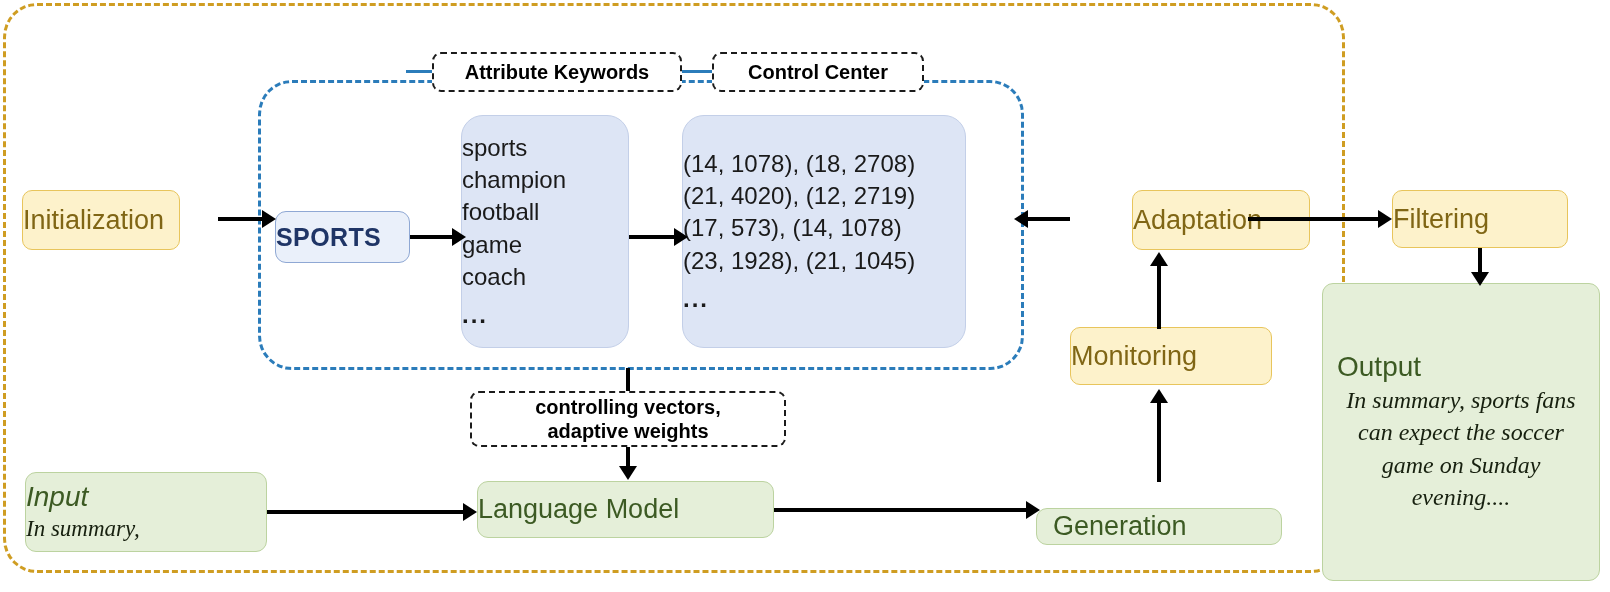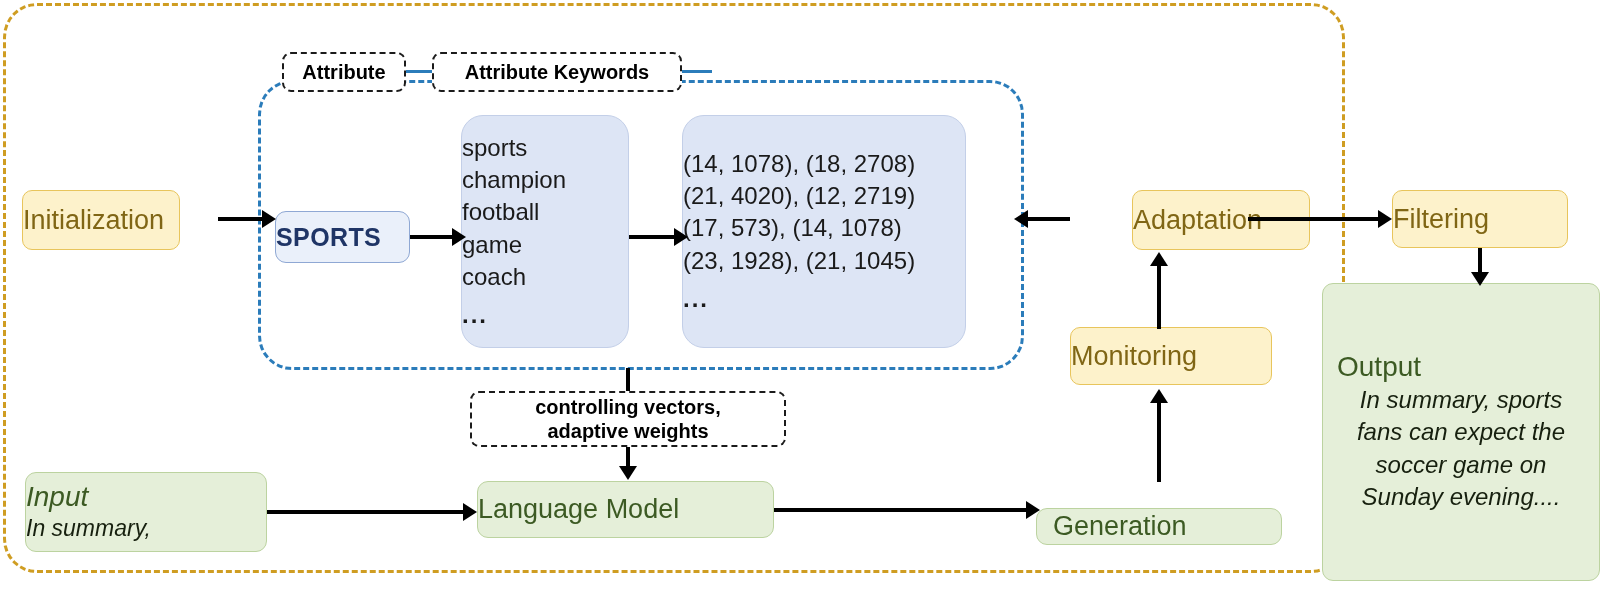--- a/index.html
+++ b/index.html
@@ -85,20 +85,21 @@
     border-radius: 22px;
     line-height: 1.34;
   }
 
   .sub-italic {
     font-style: italic;
     font-size: 23px;
     line-height: 1.28;
     color: #1c1c1c;
     margin-top: 1px;
+    font-family: Liberation Serif, serif;
   }
   .node-green .sub-italic { color: #17200f; }
 
   
   .chip {
     position: absolute;
     box-sizing: border-box;
     display: flex;
     align-items: center;
     justify-content: center;
@@ -161,32 +162,32 @@
 </style>
 </head>
 <body>
 
 <div id="canvas">
 
   <div class="outer-dashed"></div>
 
   <div class="blue-dashed"></div>
 
-  <div class="chip" style="left:282px; top:52px; width:124px; height:40px;">
-    <span>Attribute</span>
-  </div>
 
   <div class="blue-seg" style="left:406px; top:70px; width:26px;"></div>
 
   <div class="chip" style="left:432px; top:52px; width:250px; height:40px;">
     <span>Attribute Keywords</span>
   </div>
 
   <div class="blue-seg" style="left:682px; top:70px; width:30px;"></div>
 
+  <div class="chip" style="left:712px; top:52px; width:212px; height:40px;">
+    <span>Control Center</span>
+  </div>
 
   <div class="node node-yellow" style="left:22px; top:190px; width:158px; height:60px;">
     <span>Initialization</span>
   </div>
 
   <div class="hline" style="left:218px; top:217px; width:46px;"></div>
   <div class="arrow-r" style="left:262px; top:210px;"></div>
 
   <div class="node node-blue-tag" style="left:275px; top:211px; width:135px; height:52px;">
     <span>SPORTS</span>

